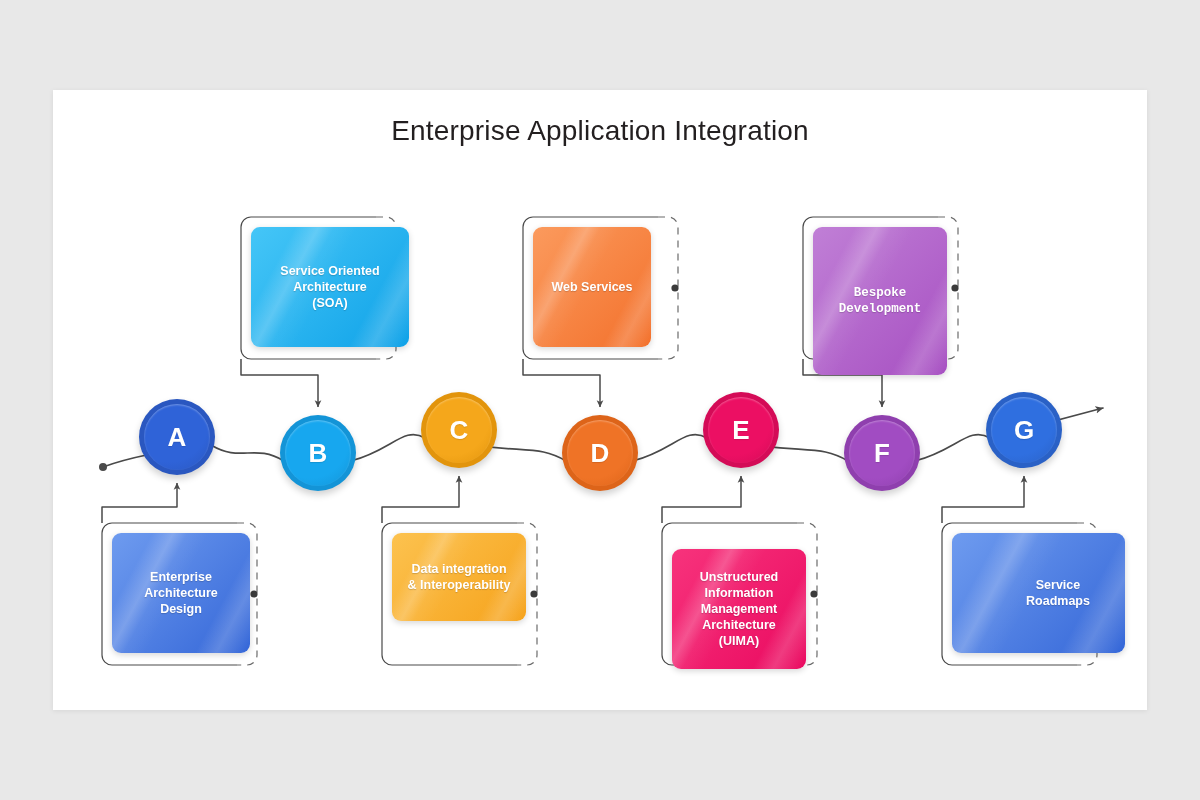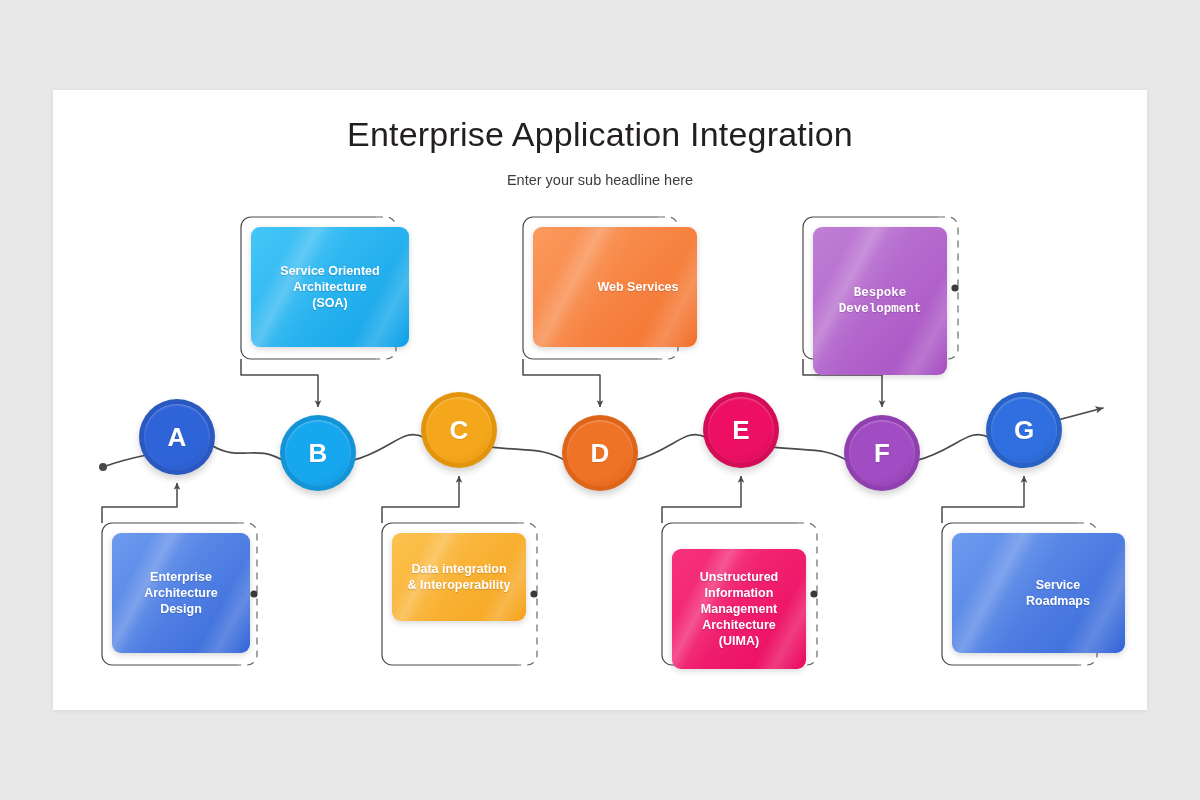--- a/index.html
+++ b/index.html
@@ -11,21 +11,21 @@
   }
   #slide{
     position:absolute;left:53px;top:90px;
     width:1094px;height:620px;
     background:#ffffff;
     box-shadow:0 1px 5px rgba(0,0,0,.08);
   }
   #title{
     position:absolute;left:0;top:25px;width:1094px;
     text-align:center;
-    font-size:34px;font-weight:400;color:#231f20;
+    font-size:28px;font-weight:400;color:#231f20;
     letter-spacing:.2px;
     white-space:nowrap;
   }
   #subtitle{
     position:absolute;left:0;top:82px;width:1094px;
     text-align:center;
     font-size:14.5px;font-weight:400;color:#3b3b3b;
   }
   svg.layer{position:absolute;left:0;top:0;width:1200px;height:800px;pointer-events:none;}
   .node{
@@ -67,21 +67,20 @@
     color:#ffffff;font-weight:700;font-size:12.5px;line-height:16px;
     text-align:center;padding:0 8px;
     text-shadow:0 1px 1px rgba(0,0,0,.18);
   }
 </style>
 </head>
 <body>
 
 <div id="slide">
   <div id="title">Enterprise Application Integration</div>
-  <div id="subtitle">Enter your sub headline here</div>
 </div>
 
 <svg class="layer" id="wires" viewBox="0 0 1200 800">
   <defs>
     <marker id="arr" viewBox="0 0 10 10" refX="8.6" refY="5" markerWidth="5.2" markerHeight="5.2" orient="auto-start-reverse">
       <path d="M 0 0.7 L 9 5 L 0 9.3 L 2.3 5 Z" fill="#4a4a4a"></path>
     </marker>
   </defs>
   <g id="wave-group">
       <path d="M 103 467 Q 141 453 211 445 C 241 463 254 443 284 461 C 382 479 395 420 425 438 C 523 456 536 443 566 461 C 664 479 677 420 707 438 C 805 456 818 443 848 461 C 946 479 960 420 990 438 L 1103 408" fill="none" stroke="#4a4a4a" stroke-width="1.7" marker-end="url(#arr)" stroke-linecap="round"></path>
@@ -149,21 +148,21 @@
     <div class="node" style="left: 986px; top: 392px; width: 76px; height: 76px; background: rgb(42, 97, 198); box-shadow: rgba(0, 0, 0, 0.18) 0px 4px 7px;">
       <div class="inner" style="background: radial-gradient(circle at 38% 30%, rgb(47, 111, 224) 0%, rgb(47, 111, 224) 62%, rgb(42, 97, 198) 100%); box-shadow: rgba(255, 255, 255, 0.32) 0px 1px 2px inset;"></div>
       <span class="glyph">G</span>
     </div>
   </div>
 <div id="cards-host">
     <div class="card" style="left: 251px; top: 227px; width: 158px; height: 120px; background: linear-gradient(135deg, rgb(69, 198, 247) 0%, rgb(15, 162, 232) 100%);">
       <div class="sheen"></div>
       <div class="txt">Service Oriented<br>Architecture<br>(SOA)</div>
     </div>
-    <div class="card" style="left: 533px; top: 227px; width: 118px; height: 120px; background: linear-gradient(135deg, rgb(251, 154, 93) 0%, rgb(243, 113, 44) 100%); padding-left: 46px;">
+    <div class="card" style="left: 533px; top: 227px; width: 118px; height: 120px; background: linear-gradient(135deg, rgb(251, 154, 93) 0%, rgb(243, 113, 44) 100%);">
       <div class="sheen"></div>
       <div class="txt">Web Services</div>
     </div>
     <div class="card" style="left: 813px; top: 227px; width: 134px; height: 148px; background: linear-gradient(135deg, rgb(192, 127, 214) 0%, rgb(167, 80, 194) 100%); font-family: Liberation Mono, monospace;">
       <div class="sheen"></div>
       <div class="txt">Bespoke<br>Development</div>
     </div>
     <div class="card" style="left: 112px; top: 533px; width: 138px; height: 120px; background: linear-gradient(135deg, rgb(110, 155, 239) 0%, rgb(53, 103, 216) 100%);">
       <div class="sheen"></div>
       <div class="txt">Enterprise<br>Architecture<br>Design</div>

